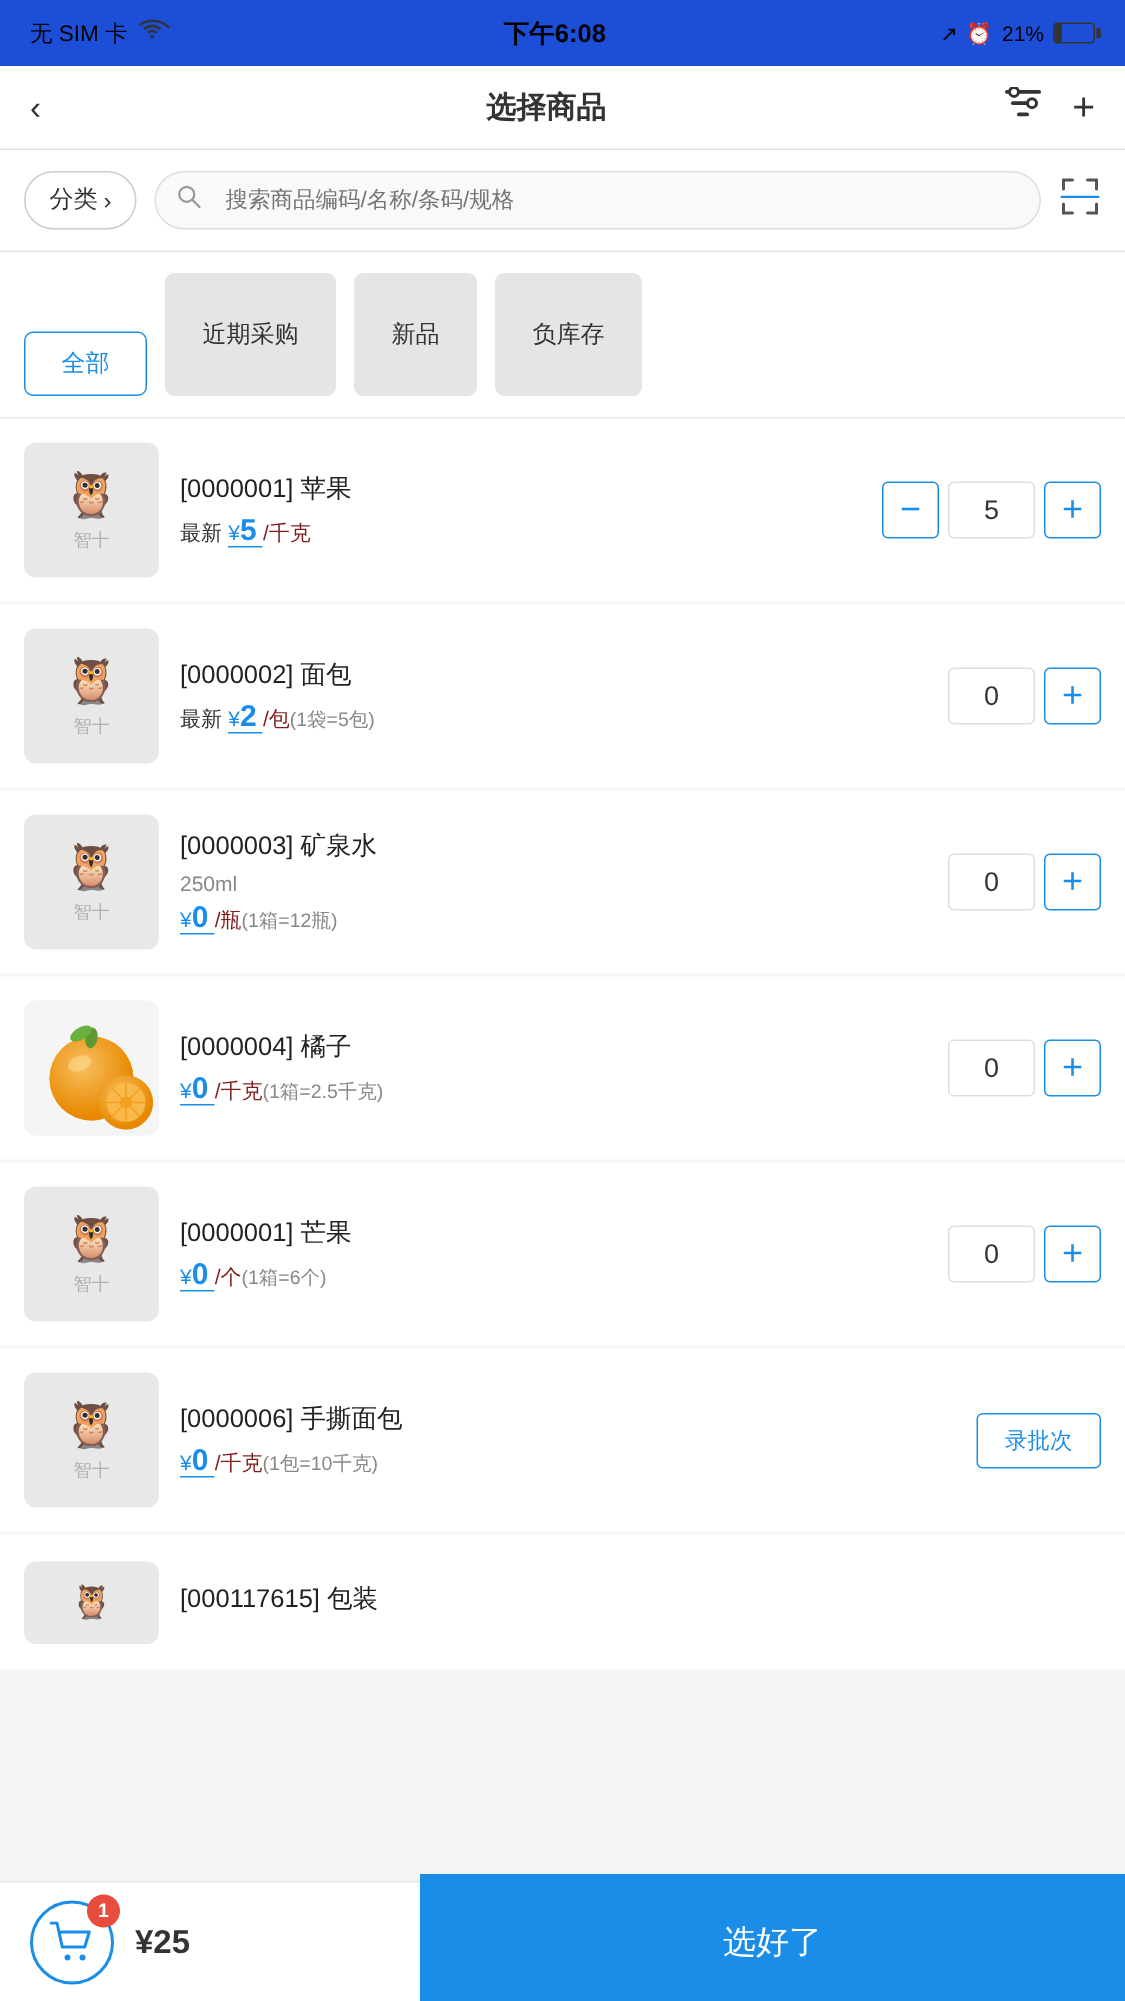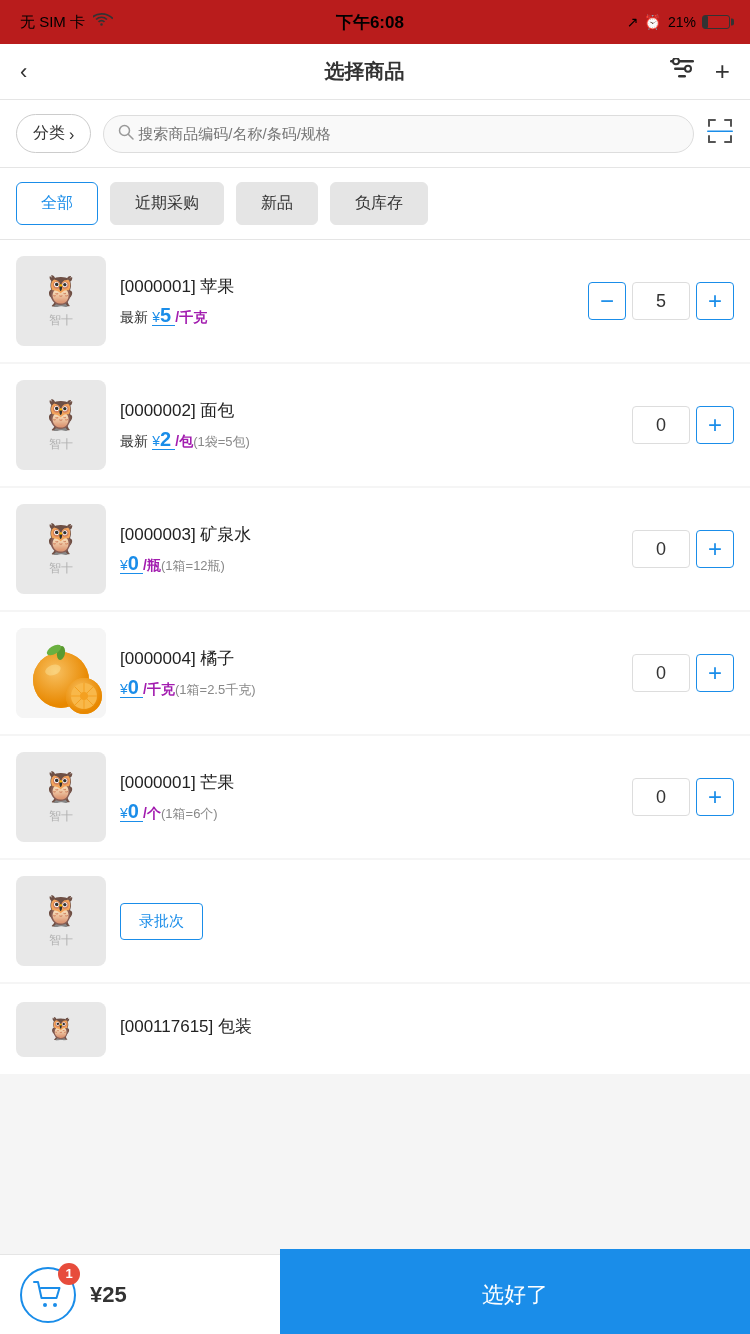--- a/index.html
+++ b/index.html
@@ -7,21 +7,21 @@
     body {
       font-family: -apple-system, "PingFang SC", "Helvetica Neue", Arial, sans-serif;
       background: #f5f5f5;
       width: 750px;
       min-height: 1334px;
       overflow-x: hidden;
     }
 
     
     .status-bar {
-      background: #b91c1c;
+      background: #1d4ed8;
       height: 44px;
       display: flex;
       align-items: center;
       justify-content: space-between;
       padding: 4px 20px;
       font-size: 15px;
       font-weight: 500;
       gap: 24px;
     }
     .status-left { display: flex; align-items: center; gap: 8px; }
@@ -71,21 +71,21 @@
     }
     .category-btn {
       border: 1px solid #ccc; border-radius: 20px;
       padding: 8px 16px; font-size: 16px; color: #333;
       background: #fff; white-space: nowrap; cursor: pointer;
       display: flex; align-items: flex-end; gap: 4px;
     }
     .search-bar {
       flex: 1; display: flex; align-items: center;
       border: 1px solid #ddd; border-radius: 20px;
-      padding: 8px 14px; background: #f9f9f9; gap: 4px;
+      padding: 8px 14px; background: #f9f9f9; gap: 16px;
     }
     .search-bar input {
       border: none; background: transparent; font-size: 15px;
       color: #999; outline: none; width: 100%;
     }
     .scan-icon {
       font-size: 22px; color: #555; cursor: pointer;
     }
 
     
@@ -104,20 +104,21 @@
       font-size: 16px;
       cursor: pointer;
       border: 1.5px solid #e5e5e5;
       background: #e5e5e5;
       color: #333;
     }
     .filter-tab.active {
       border-color: #1a8de9;
       color: #1a8de9;
       background: #fff;
+      margin-top: 39px;
     }
 
     
     .product-list {
       padding: 0;
       background: #f5f5f5;
     }
 
     .product-item {
       background: #fff;
@@ -158,21 +159,21 @@
     }
     .product-spec {
       font-size: 14px; color: #888; margin-bottom: 4px;
     }
     .product-price {
       font-size: 15px; color: #333;
     }
     .product-price .label { color: #333; font-size: 14px; font-family: Liberation Mono, monospace; }
     .product-price .currency { color: #1a8de9; font-size: 14px; }
     .product-price .amount { color: #1a8de9; font-size: 20px; font-weight: 600; }
-    .product-price .unit { color: #a21caf; font-size: 14px; font-weight: bold; }
+    .product-price .unit { color: #7f1d1d; font-size: 14px; }
     .product-price .unit-detail { color: #888; font-size: 13px; }
     .underline-price { border-bottom: 1px solid #1a8de9; display: inline; }
 
     .product-qty {
       display: flex; align-items: center; gap: 6px;
       flex-shrink: 0;
     }
     .qty-btn {
       width: 38px; height: 38px; border-radius: 4px;
       border: 1.5px solid #1a8de9;
@@ -368,20 +369,21 @@
     </div>
   </div>
 
   <div class="product-item">
     <div class="product-image placeholder">
       <span class="owl-logo">🦉</span>
       <span class="owl-text">智十</span>
     </div>
     <div class="product-info">
       <div class="product-name">[0000003] 矿泉水</div>
+      <div class="product-spec">250ml</div>
       <div class="product-price">
         <span class="underline-price">
           <span class="currency">¥</span><span class="amount">0</span>
         </span><span class="unit">/瓶</span><span class="unit-detail">(1箱=12瓶)</span>
       </div>
     </div>
     <div class="product-qty">
       <input class="qty-input" type="text" value="0" style="">
       <button class="qty-btn" style="color:#1a8de9;font-size:24px;">+</button>
     </div>
@@ -453,20 +455,28 @@
       <input class="qty-input" type="text" value="0" style="">
       <button class="qty-btn" style="color:#1a8de9;font-size:24px;">+</button>
     </div>
   </div>
 
   <div class="product-item">
     <div class="product-image placeholder">
       <span class="owl-logo">🦉</span>
       <span class="owl-text">智十</span>
     </div>
+    <div class="product-info">
+      <div class="product-name">[0000006] 手撕面包</div>
+      <div class="product-price">
+        <span class="underline-price">
+          <span class="currency">¥</span><span class="amount">0</span>
+        </span><span class="unit">/千克</span><span class="unit-detail">(1包=10千克)</span>
+      </div>
+    </div>
     <div class="product-qty">
       <button class="batch-btn">录批次</button>
     </div>
   </div>
 
   <div class="product-item partial" style="height:55px;overflow:hidden;">
     <div class="product-image placeholder" style="height:55px;width:90px;">
       <span class="owl-logo" style="font-size:22px;">🦉</span>
     </div>
     <div class="product-info">

